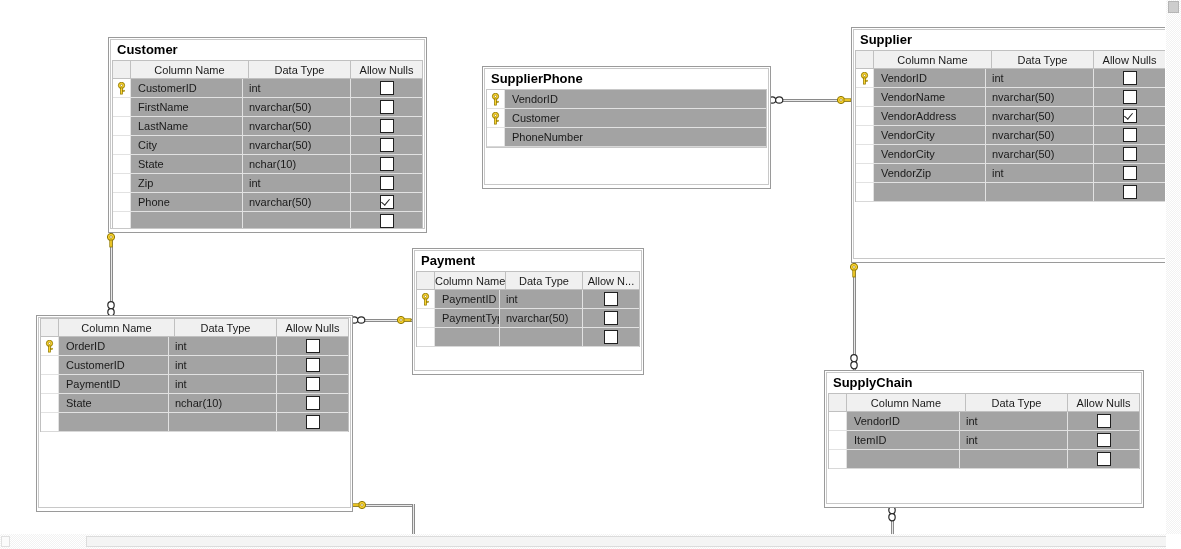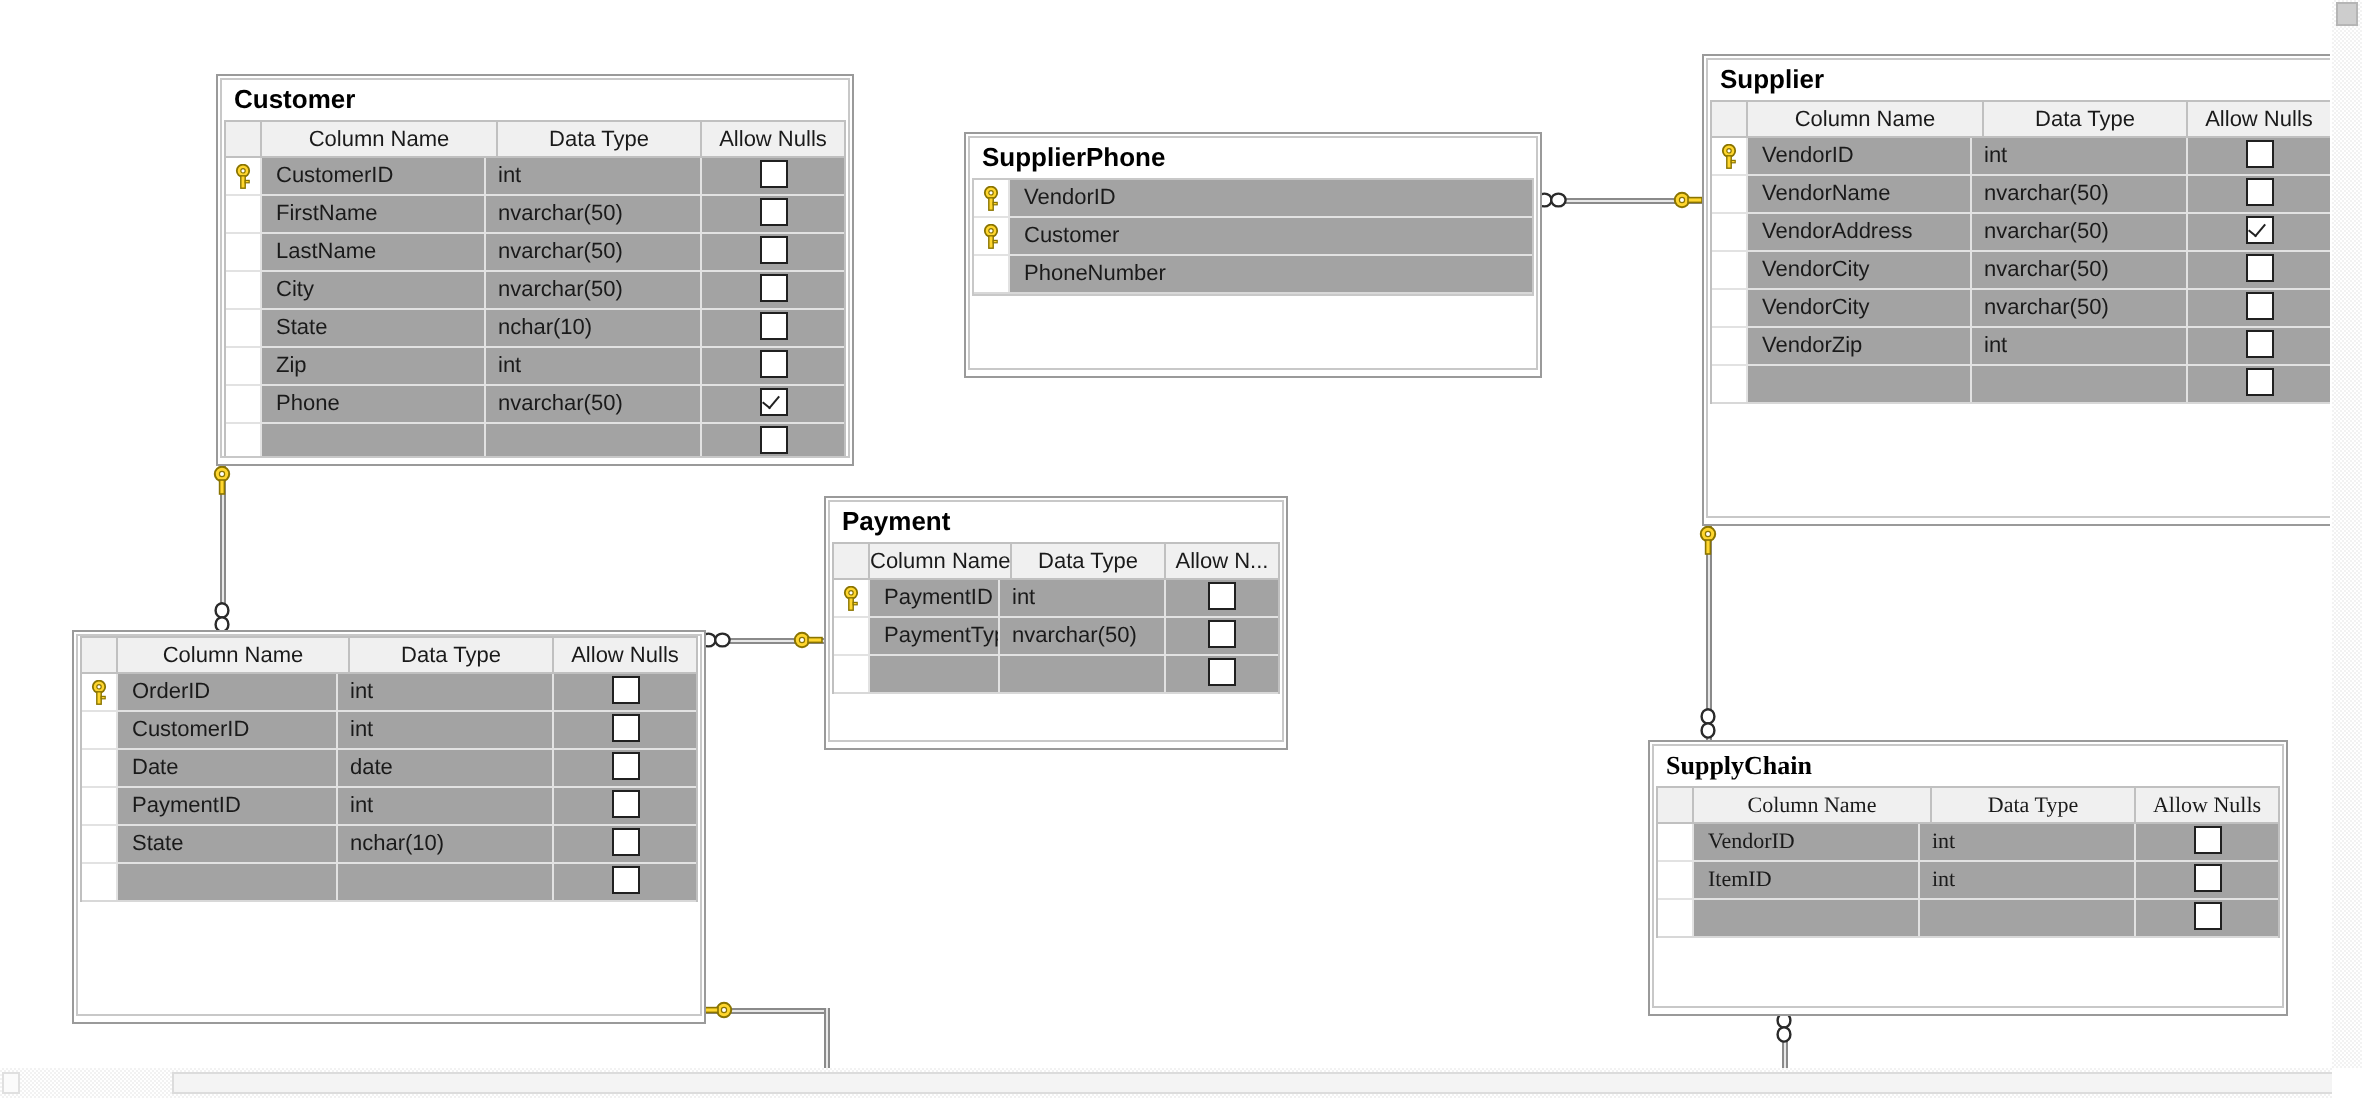--- a/index.html
+++ b/index.html
@@ -520,46 +520,40 @@
             <div class="c-null" style="flex:0 0 71px"><span class="cbx"></span></div>
           </div>
           <div class="row">
             <div class="c-gutter"></div>
             <div class="c-name">CustomerID</div>
             <div class="c-type" style="flex:0 0 101px">int</div>
             <div class="c-null" style="flex:0 0 71px"><span class="cbx"></span></div>
           </div>
           <div class="row">
             <div class="c-gutter"></div>
-            <div class="c-name">Date</div>
-            <div class="c-type" style="flex:0 0 101px">date</div>
-            <div class="c-null" style="flex:0 0 71px"><span class="cbx"></span></div>
-          </div>
-          <div class="row">
-            <div class="c-gutter"></div>
             <div class="c-name">PaymentID</div>
             <div class="c-type" style="flex:0 0 101px">int</div>
             <div class="c-null" style="flex:0 0 71px"><span class="cbx"></span></div>
           </div>
           <div class="row">
             <div class="c-gutter"></div>
             <div class="c-name">State</div>
             <div class="c-type" style="flex:0 0 101px">nchar(10)</div>
             <div class="c-null" style="flex:0 0 71px"><span class="cbx"></span></div>
           </div>
           <div class="row">
             <div class="c-gutter"></div>
             <div class="c-name"></div>
             <div class="c-type" style="flex:0 0 101px"></div>
             <div class="c-null" style="flex:0 0 71px"><span class="cbx"></span></div>
           </div>
         </div>
       </div>
     </div>
-  <div class="db-table" id="tbl-supplychain" style="left: 824px; top: 370px; width: 320px; height: 138px; font-family: Liberation Serif, serif;">
+  <div class="db-table" id="tbl-supplychain" style="left: 824px; top: 370px; width: 320px; height: 138px;">
       <div class="inner">
         <div class="tbl-title">SupplyChain</div>
         <div class="grid">
           <div class="row head">
             <div class="c-gutter"></div>
             <div class="c-name">Column Name</div>
             <div class="c-type" style="flex:0 0 101px">Data Type</div>
             <div class="c-null" style="flex:0 0 71px">Allow Nulls</div>
           </div>
           <div class="row">

